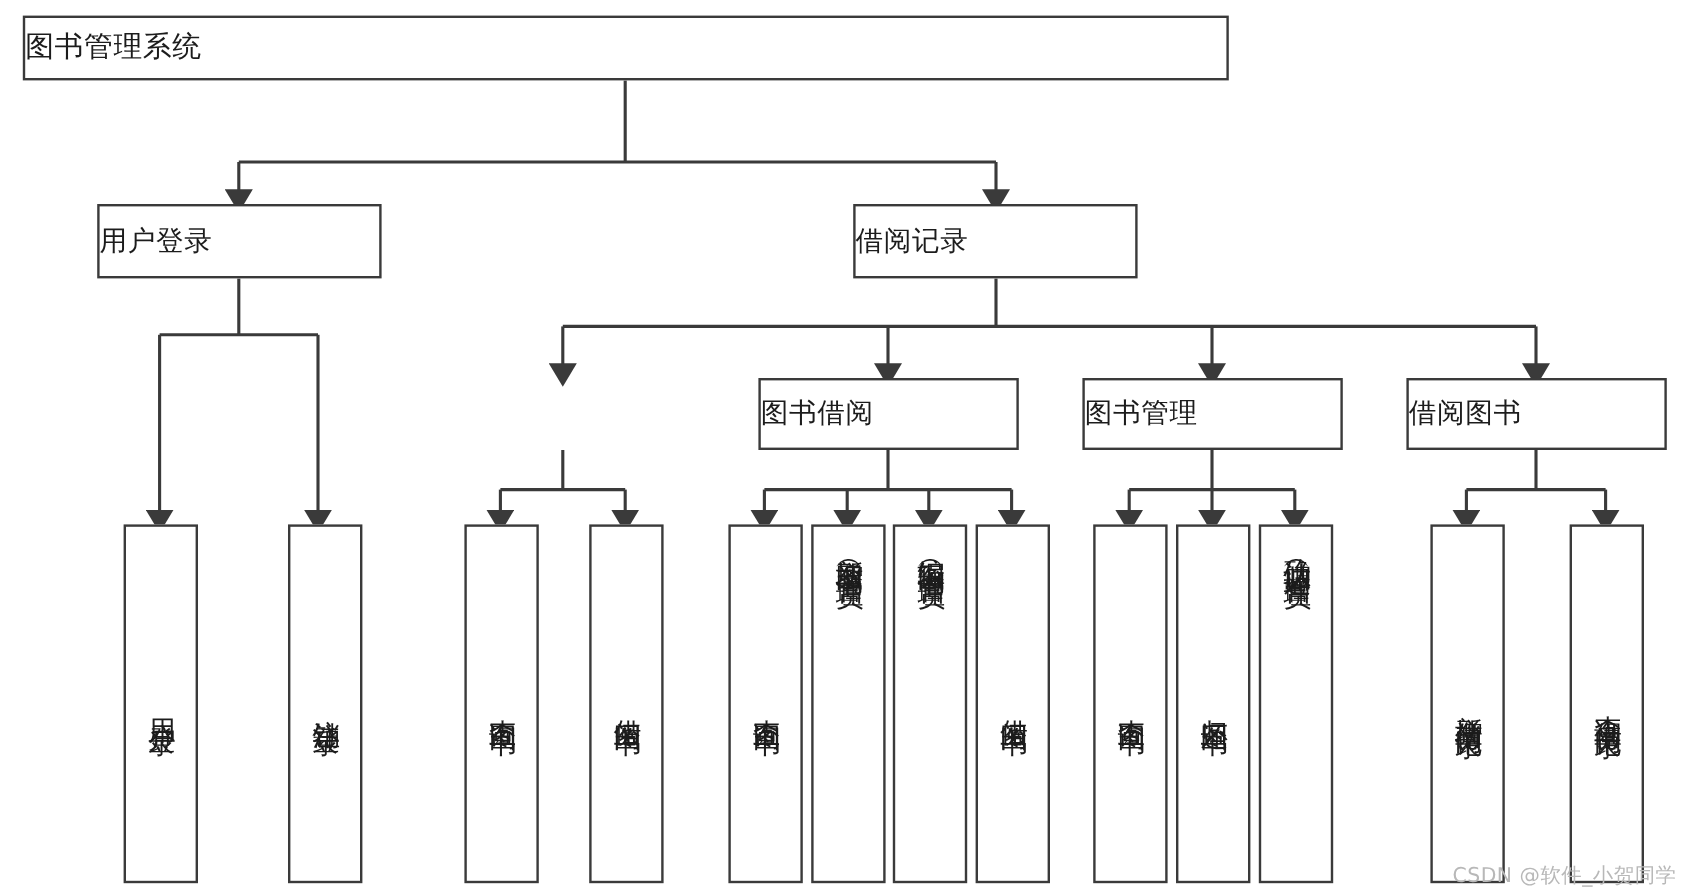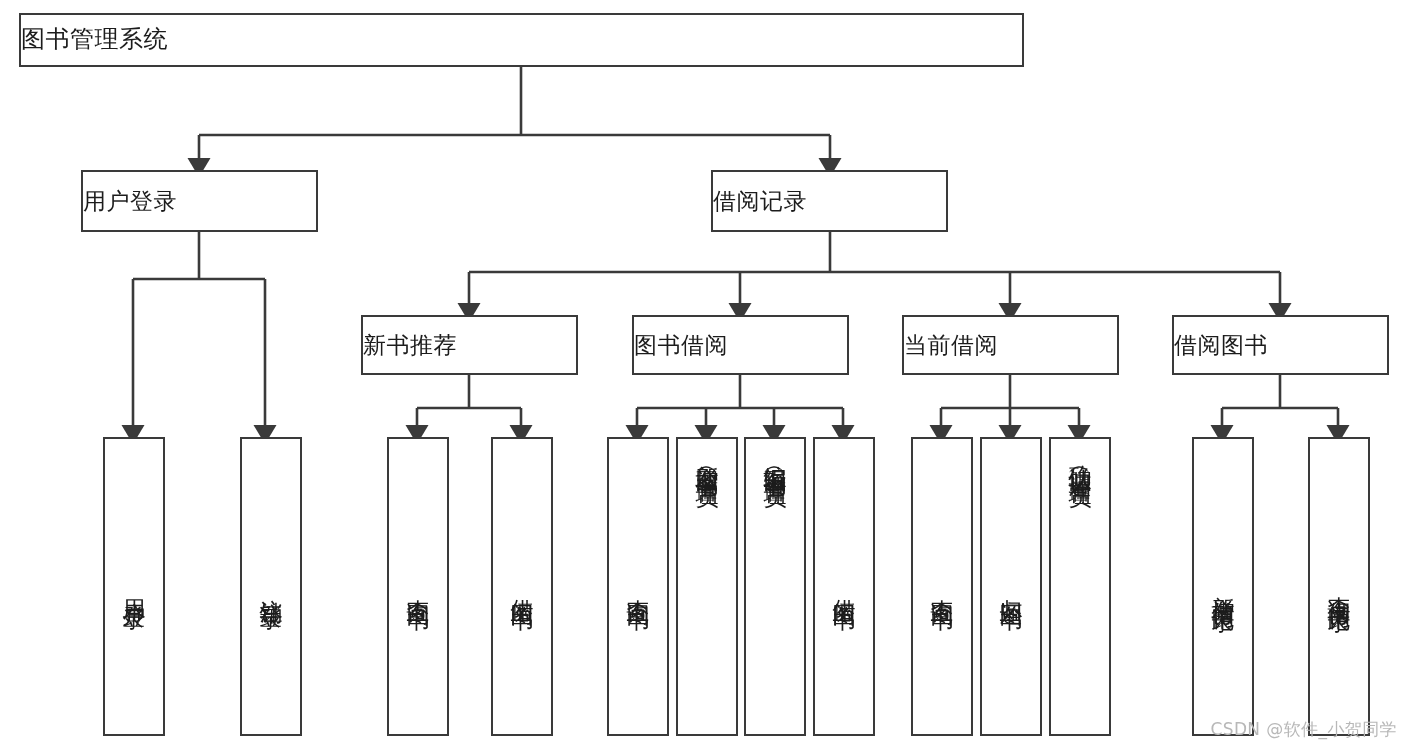--- a/index.html
+++ b/index.html
@@ -137,28 +137,25 @@
     <span class="node-label">图书管理系统</span>
   </div>
 
   <div class="node horizontal" style="left:81px; top:170px; width:237px; height:62px;">
     <span class="node-label">用户登录</span>
   </div>
   <div class="node horizontal" style="left:711px; top:170px; width:237px; height:62px;">
     <span class="node-label">借阅记录</span>
   </div>
 
-  <div class="node horizontal" style="left:361px; top:315px; width:217px; height:60px;">
-    <span class="node-label">新书推荐</span>
-  </div>
   <div class="node horizontal" style="left:632px; top:315px; width:217px; height:60px;">
     <span class="node-label">图书借阅</span>
   </div>
   <div class="node horizontal" style="left:902px; top:315px; width:217px; height:60px;">
-    <span class="node-label">当前借阅</span>
+    <span class="node-label">图书管理</span>
   </div>
   <div class="node horizontal" style="left:1172px; top:315px; width:217px; height:60px;">
     <span class="node-label">借阅图书</span>
   </div>
 
   <div class="node leaf centered" style="left:103px; top:437px; width:62px; height:299px;">
     <span class="node-label">用户登录</span>
   </div>
   <div class="node leaf centered" style="left:240px; top:437px; width:62px; height:299px;">
     <span class="node-label">注销登录</span>

